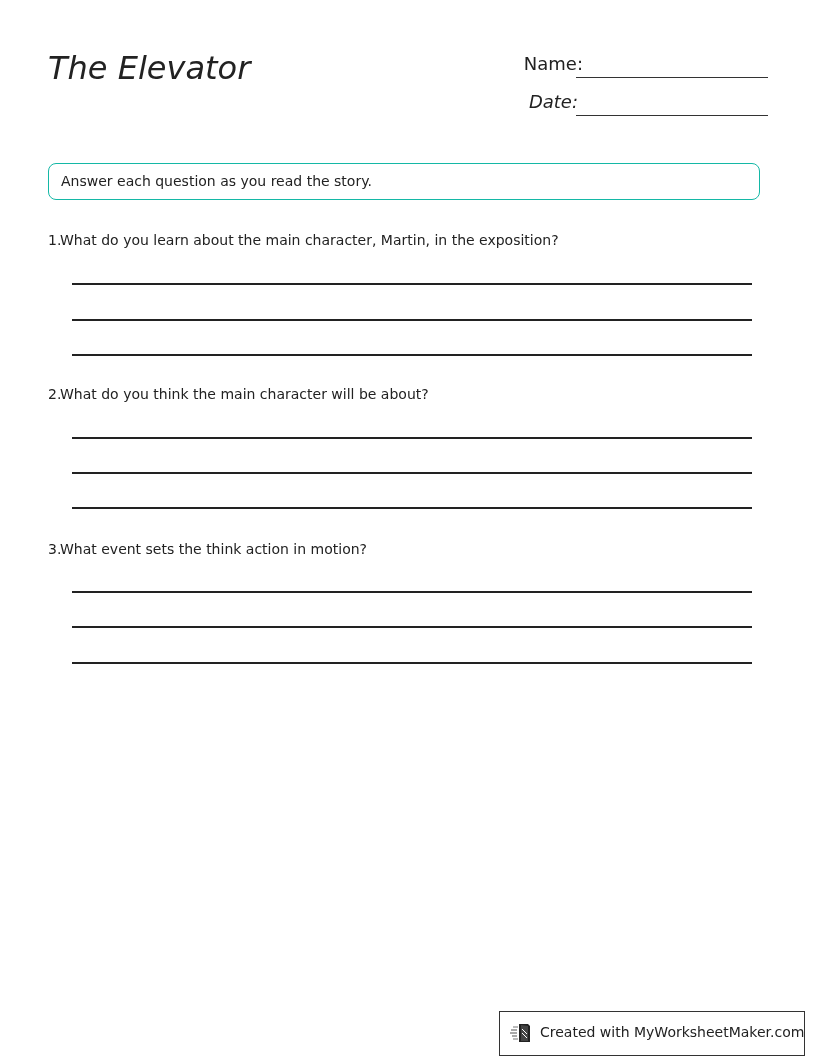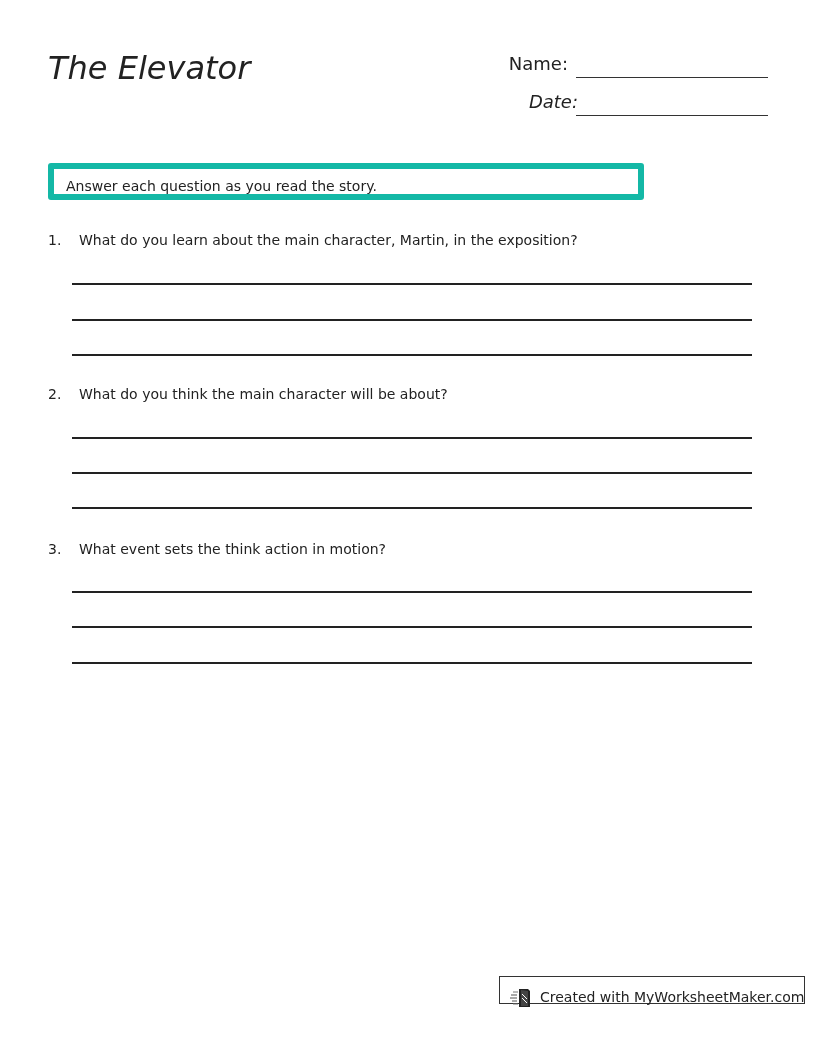--- a/index.html
+++ b/index.html
@@ -3,39 +3,39 @@
   <meta charset="utf-8">
   <style>
     html, body { margin: 0; padding: 0; background: #ffffff; }
     body { width: 816px; height: 1056px; position: relative; overflow: hidden;
            font-family: "DejaVu Sans", "Liberation Sans", sans-serif; color: #222; }
     .title { position: absolute; left: 48px; top: 48px; font-size: 32px; font-weight: normal;
              color: #222; margin: 0; letter-spacing: 0px; line-height: 40px; font-style: italic; }
     .field { position: absolute; left: 470px; width: 298px; height: 30px; }
     .field .lbl { position: absolute; right: 200px; bottom: 4px; font-size: 18px; color: #222; white-space: nowrap; }
     .field .line { position: absolute; left: 106px; right: 0; bottom: 0; border-bottom: 1.5px solid #333; }
-    .instructions { position: absolute; left: 48px; top: 163px; width: 596px; height: 37px;
-                    border: 6px solid #14b8a6; border-radius: 3px; box-sizing: border-box; }
+    .instructions { position: absolute; left: 48px; top: 163px; width: 712px; height: 37px;
+                    border: 1px solid #14b8a6; border-radius: 8px; box-sizing: border-box; }
     .instructions span { position: absolute; left: 12px; top: 9px; font-size: 14px; color: #222; }
     .question { position: absolute; left: 48px; width: 720px; }
     .question .num { position: absolute; left: 0; top: 0; font-size: 14px; color: #222; }
-    .question .text { position: absolute; left: 31px; top: 0; font-size: 14px; color: #222; white-space: nowrap; }
+    .question .text { position: absolute; left: 12px; top: 0; font-size: 14px; color: #222; white-space: nowrap; }
     .answer-line { position: absolute; left: 24px; width: 680px; height: 0; border-top: 2.5px solid #222; }
-    .badge { position: absolute; left: 499px; top: 976px; width: 306px; height: 28px;
+    .badge { position: absolute; left: 499px; top: 1011px; width: 306px; height: 45px;
              border: 1px solid #333; box-sizing: border-box; background: #fff; }
     .badge .logo { position: absolute; left: 10px; top: 10px; width: 24px; height: 22px; }
     .badge span { position: absolute; left: 40px; top: 12px; font-size: 14px; color: #222; white-space: nowrap; }
   </style>
 </head>
 <body>
 
 <h1 class="title">The Elevator</h1>
 
 <div class="field" style="top:48px;">
-  <span class="lbl" style="right:200px;">Name:</span>
+  <span class="lbl" style="right:185px;">Name:</span>
   <div class="line"></div>
 </div>
 
 <div class="field" style="top:86px;">
   <span class="lbl" style="right:190px;font-style:italic;">Date:</span>
   <div class="line"></div>
 </div>
 
 <div class="instructions">
   <span>Answer each question as you read the story.</span>

